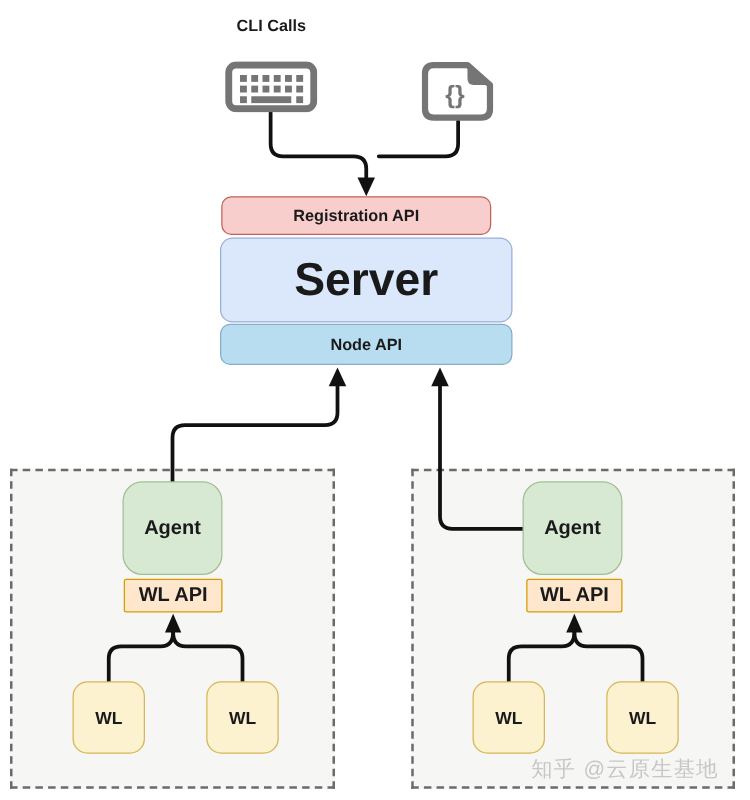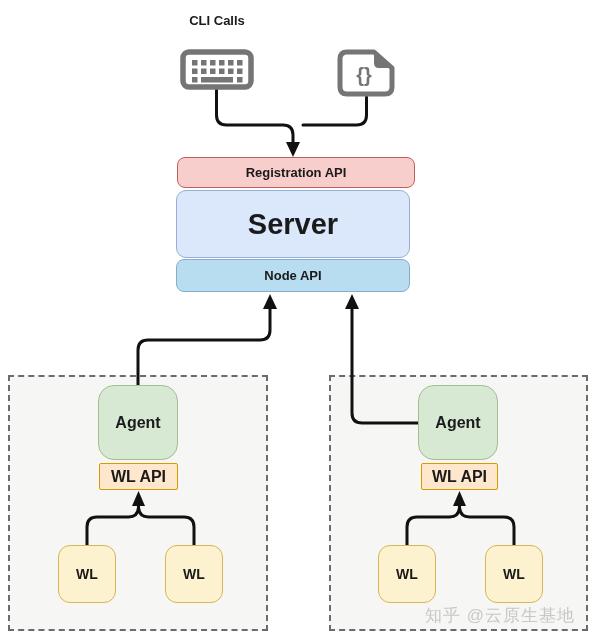--- a/index.html
+++ b/index.html
@@ -14,21 +14,21 @@
   }
   *{margin:0;padding:0;box-sizing:border-box;}
   html,body{width:600px;height:640px;background:#ffffff;
     font-family:"Liberation Sans",sans-serif;color:var(--text);}
   .stage{position:relative;width:600px;height:640px;overflow:hidden;background:#fff;}
   .abs{position:absolute;}
   .lbl{font-weight:700;font-size:13px;text-align:center;}
   .box{position:absolute;display:flex;align-items:center;justify-content:center;
     font-weight:700;border:1.5px solid;z-index:3;}
   .reg{background:var(--red-fill);border-color:var(--red-stroke);border-radius:8px;font-size:13px;}
-  .server{background:var(--blue-fill);border-color:var(--blue-stroke);border-radius:10px;font-size:29px;}
+  .server{background:var(--blue-fill);border-color:var(--blue-stroke);border-radius:10px;font-size:37px;}
   .node{background:var(--node-fill);border-color:var(--node-stroke);border-radius:8px;font-size:13px;}
   .agent{background:var(--green-fill);border-color:var(--green-stroke);border-radius:16px;font-size:16px;}
   .wlapi{background:var(--orange-fill);border-color:var(--orange-stroke);border-width:1px;border-radius:2px;font-size:16px;}
   .wl{background:var(--yellow-fill);border-color:var(--yellow-stroke);border-width:1px;border-radius:12px;font-size:14px;text-align:center;}
   .container{position:absolute;background:var(--container-fill);
     border:2px dashed var(--container-stroke);z-index:1;}
   .wires{position:absolute;left:0;top:0;z-index:2;pointer-events:none;}
   .icon-wrap{position:absolute;z-index:3;}
   .watermark{position:absolute;z-index:4;color:var(--watermark);font-size:17px;
     letter-spacing:1px;white-space:nowrap;}
@@ -93,21 +93,21 @@
     </g>
     <g fill="#111111">
       <polygon points="293,157 286,142 300,142"></polygon>
       <polygon points="270,294 263,309 277,309"></polygon>
       <polygon points="352,294 345,309 359,309"></polygon>
       <polygon points="138.5,491 132,506 145,506"></polygon>
       <polygon points="459.5,491 453,506 466,506"></polygon>
     </g>
   </svg>
 
-  <div class="box reg" style="left:177px;top:157px;width:238px;height:31px;">Registration API</div>
+  <div class="box reg" style="left:177px;top:157px;width:216px;height:31px;">Registration API</div>
   <div class="box server" style="left:176px;top:190px;width:234px;height:68px;">Server</div>
   <div class="box node" style="left:176px;top:259px;width:234px;height:33px;">Node API</div>
 
   <div class="box agent" style="left:98px;top:385px;width:80px;height:75px;">Agent</div>
   <div class="box wlapi" style="left:99px;top:463px;width:79px;height:27px;">WL API</div>
   <div class="box wl" style="left:58px;top:545px;width:58px;height:58px;">WL</div>
   <div class="box wl" style="left:165px;top:545px;width:58px;height:58px;">WL</div>
 
   <div class="box agent" style="left:418px;top:385px;width:80px;height:75px;">Agent</div>
   <div class="box wlapi" style="left:421px;top:463px;width:77px;height:27px;">WL API</div>

